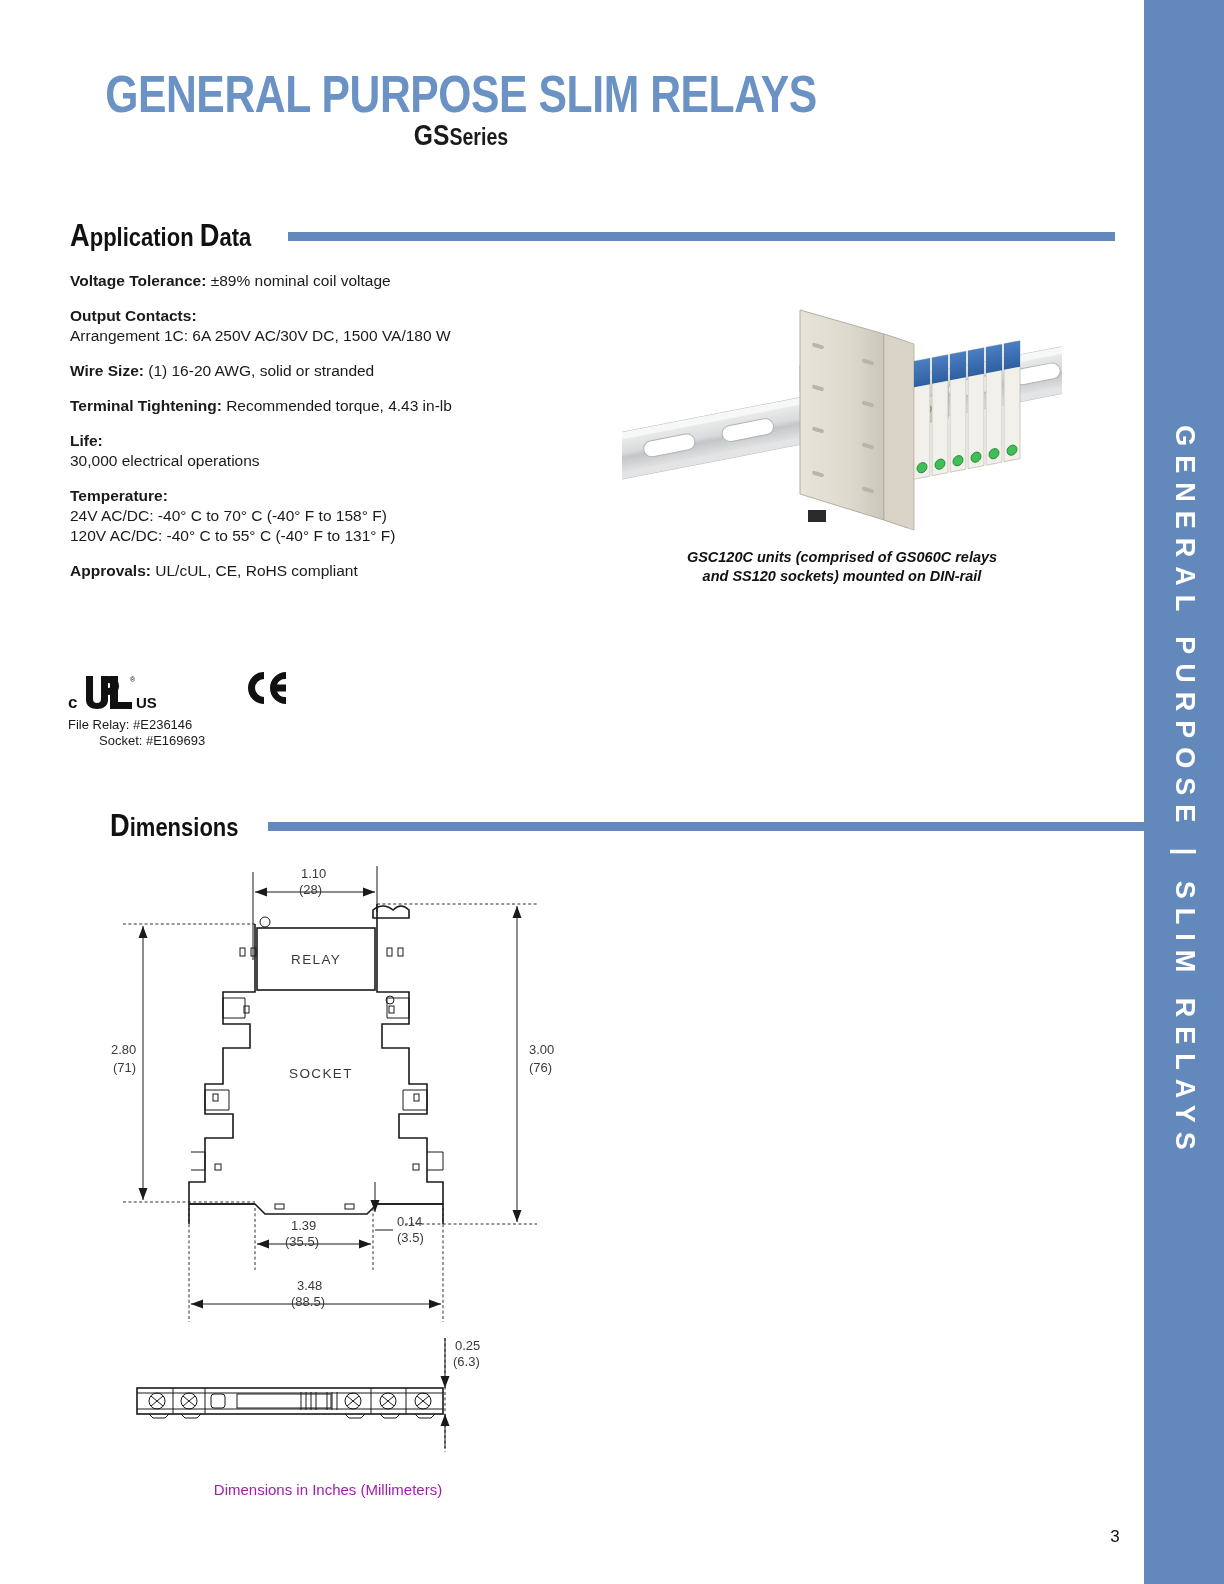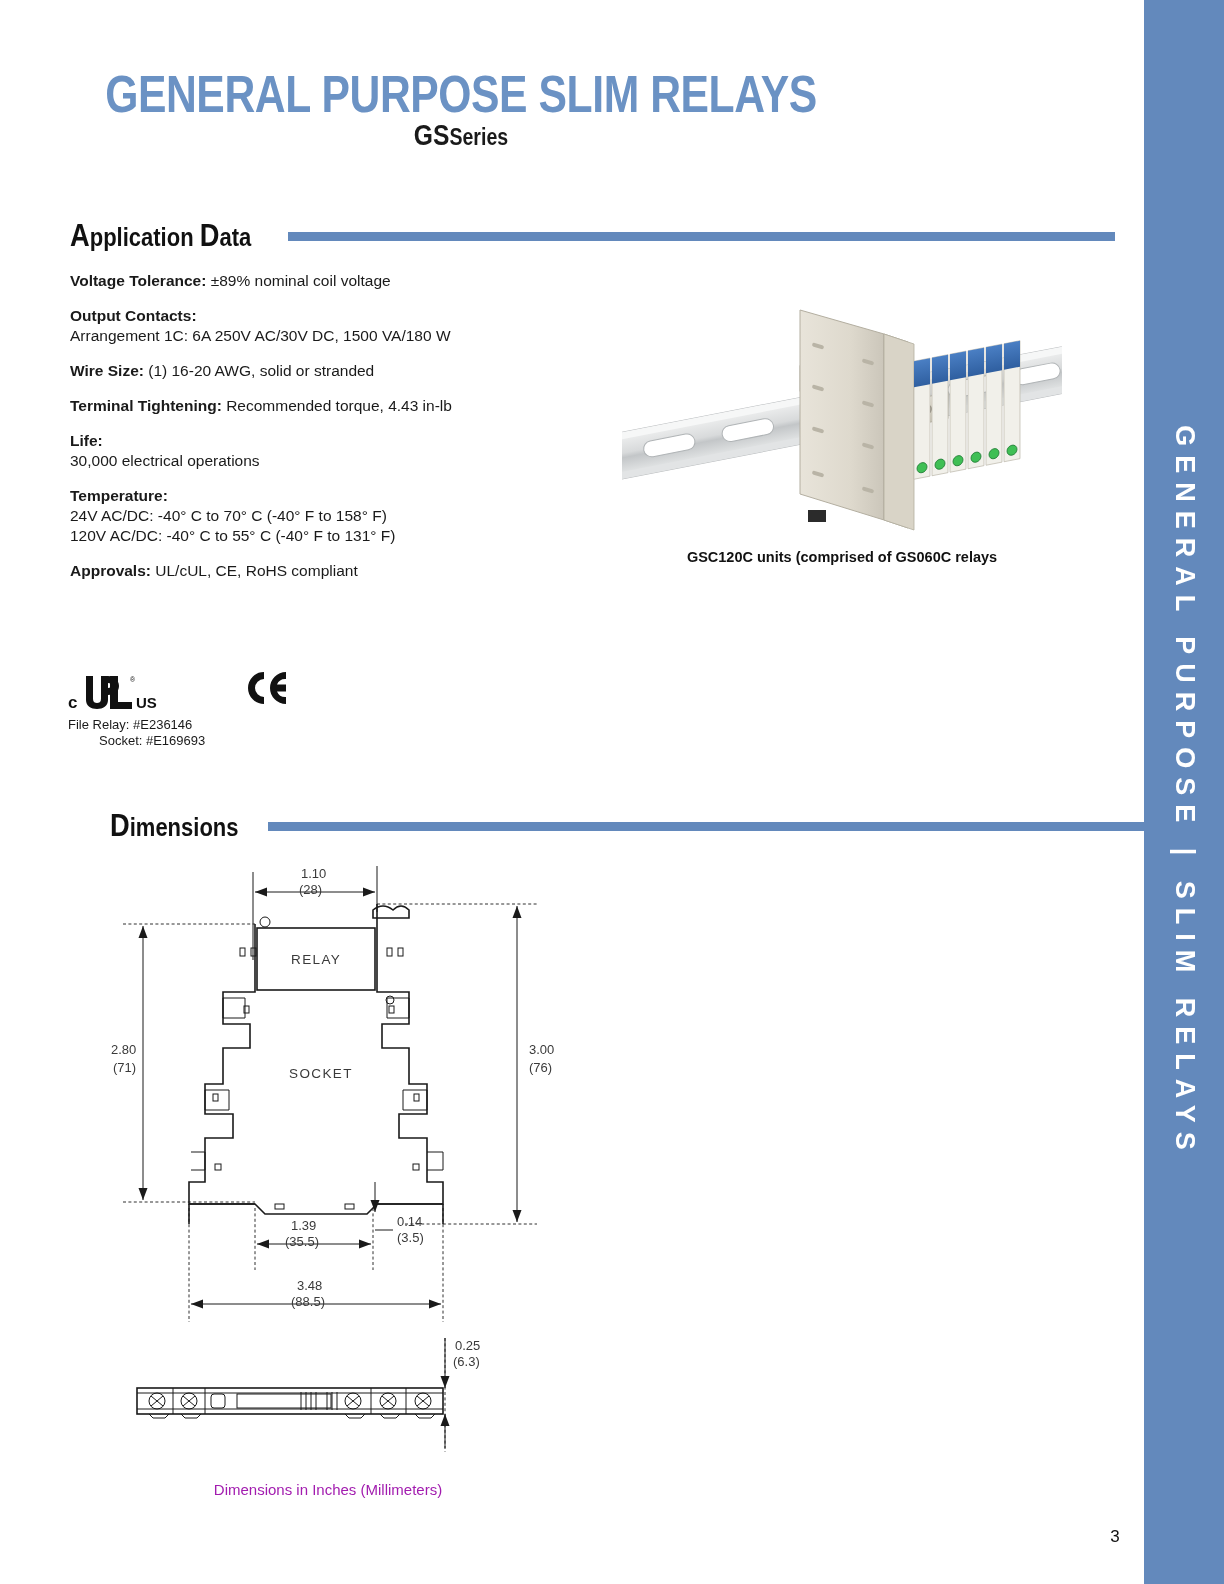--- a/index.html
+++ b/index.html
@@ -165,20 +165,21 @@
   .photo-caption {
     position: absolute;
     left: 622px;
     top: 548px;
     width: 440px;
     text-align: center;
     font-size: 14.5px;
     font-weight: bold;
     line-height: 19px;
     color: #111;
+    font-style: italic;
   }
 
   
   .drawing {
     position: absolute;
     left: 105px;
     top: 852px;
     width: 480px;
     height: 620px;
   }
@@ -411,20 +412,21 @@
           <rect x="292" y="136" width="16" height="118" fill="#f1f0ea" stroke="#bdb9ad" stroke-width="0.7"></rect>
           <rect x="292" y="136" width="16" height="26" fill="url(#blueLbl)"></rect>
           <circle cx="300" cy="244" r="5" fill="#3fbf55" stroke="#1f7a33" stroke-width="0.8"></circle>
         </g>
       </g>
     </svg>
   </div>
 
   <div class="photo-caption">
     <div>GSC120C units (comprised of GS060C relays</div>
+    <div>and SS120 sockets) mounted on DIN-rail</div>
   </div>
 
   <div class="section-head" id="sec-dimensions">
     <div class="label"><span>D</span><span class="sc">imensions</span></div>
     <div class="rule"></div>
   </div>
 
   <div class="drawing">
     <svg width="480" height="620" viewBox="0 0 480 620">
       <style>

